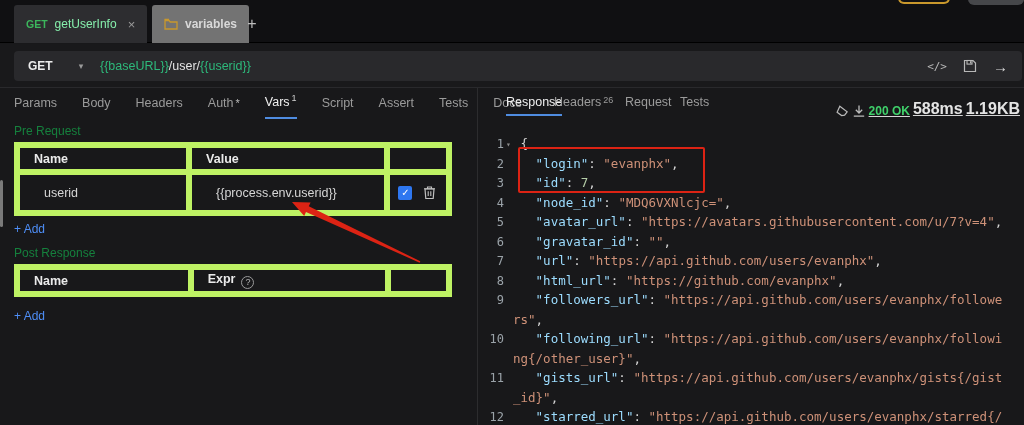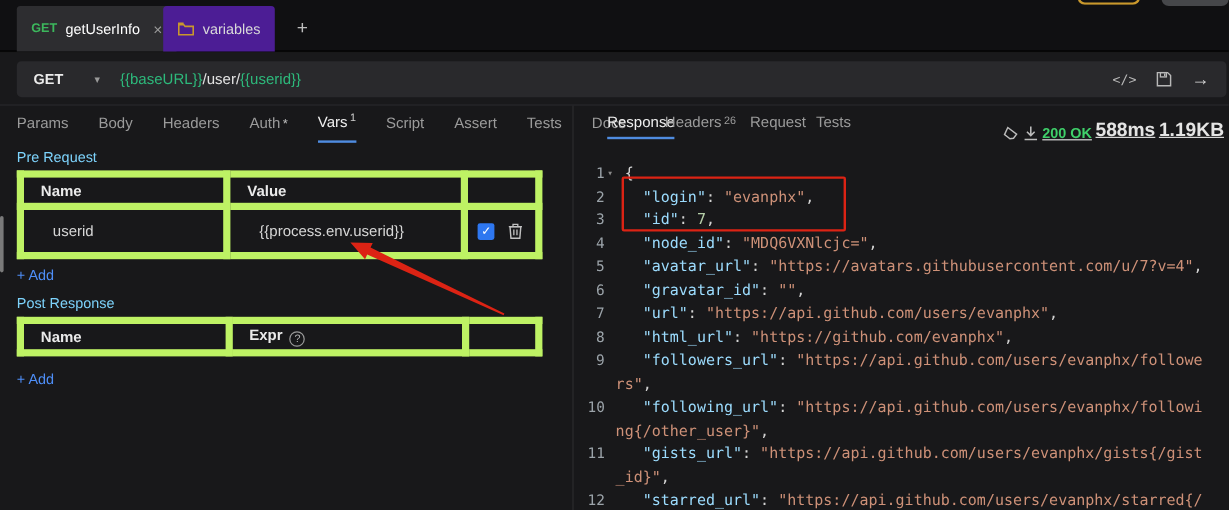--- a/index.html
+++ b/index.html
@@ -7,23 +7,23 @@
     font-family:"Liberation Sans", sans-serif; color:#d6d6d6; }
   #stage { position:relative; width:1024px; height:425px; }
 
   
   #topbar { position:absolute; left:0; top:0; width:1024px; height:43px;
     background:#101012; border-bottom:1px solid #000; }
   .toptab { position:absolute; top:5px; height:38px; display:flex; align-items:center;
     padding:0 12px; font-size:12px; border-radius:3px 3px 0 0; cursor:pointer; }
   #tab-request { left:14px; background:#2d2d30; }
   #tab-request .method { color:#3cb65c; font-weight:bold; font-size:10.5px; margin-right:7px; }
-  #tab-request .title { color:#ffffff; }
+  #tab-request .title { color:#86efac; }
   #tab-request .close { color:#9a9a9a; margin-left:11px; font-size:13px; }
-  #tab-collection { left:136px; background:#4c1d95; }
+  #tab-collection { left:152px; background:#737373;font-weight:bold; }
   #tab-collection .label { color:#d9d9d9; margin-left:7px; }
   #newtab { position:absolute; left:240px; top:5px; width:24px; height:38px;
     display:flex; align-items:center; justify-content:center; color:#bdbdbd; font-size:16px; cursor:pointer; }
   #cut-orange { position:absolute; left:898px; top:-2px; width:52px; height:6px;
     border:2px solid #c9982c; border-radius:0 0 8px 8px; border-top:none; }
   #cut-gray { position:absolute; left:968px; top:-1px; width:56px; height:6px;
     background:#46474a; border-radius:0 0 6px 6px; }
 
   
   #urlrow { position:absolute; left:0; top:44px; width:1024px; height:44px;
@@ -46,21 +46,21 @@
   #divider { position:absolute; left:477px; top:88px; width:1px; height:337px; background:#2c2c2e; }
   #right-panel { position:absolute; left:478px; top:88px; width:546px; height:337px; }
 
   
   #req-tabs { position:absolute; left:14px; top:0; height:30px; display:flex; gap:25px; align-items:center; }
   .rtab { font-size:12.5px; color:#9b9b9b; cursor:pointer; padding:6px 0 7px 0; white-space:nowrap; }
   .rtab sup { font-size:9px; color:#cfcfcf; margin-left:2px; }
   .rtab .mark { font-size:11px; margin-left:2px; color:#bdbdbd; }
   .rtab.active { color:#f0f0f0; border-bottom:2px solid #4f8ce0; }
 
-  .section-label { position:absolute; left:14px; font-size:12px; color:#7dd3fc; }
+  .section-label { position:absolute; left:14px; font-size:12px; color:#15803d; }
   .kv-table { position:absolute; left:14px; width:438px; border:1px solid #38383a; border-collapse:collapse; }
   .kv-table th, .kv-table td { border:6px solid #bef264; text-align:left; padding-left:14px;
     font-size:12.5px; }
   .kv-table th { color:#eaeaea; font-weight:bold; height:27px; }
   .kv-table td { height:41px; color:#d6d6d6;padding-left:24px; }
   .col-name { width:176px; } .col-value { width:200px; } .col-actions { width:62px; }
   .val-green { color:#2cb57a; }
   .actions-cell { padding-left:8px !important; }
   .actions-inner { display:flex; align-items:center; gap:11px; }
   .checkbox { width:14px; height:14px; background:#2e77f0; border-radius:2px; color:#fff;

